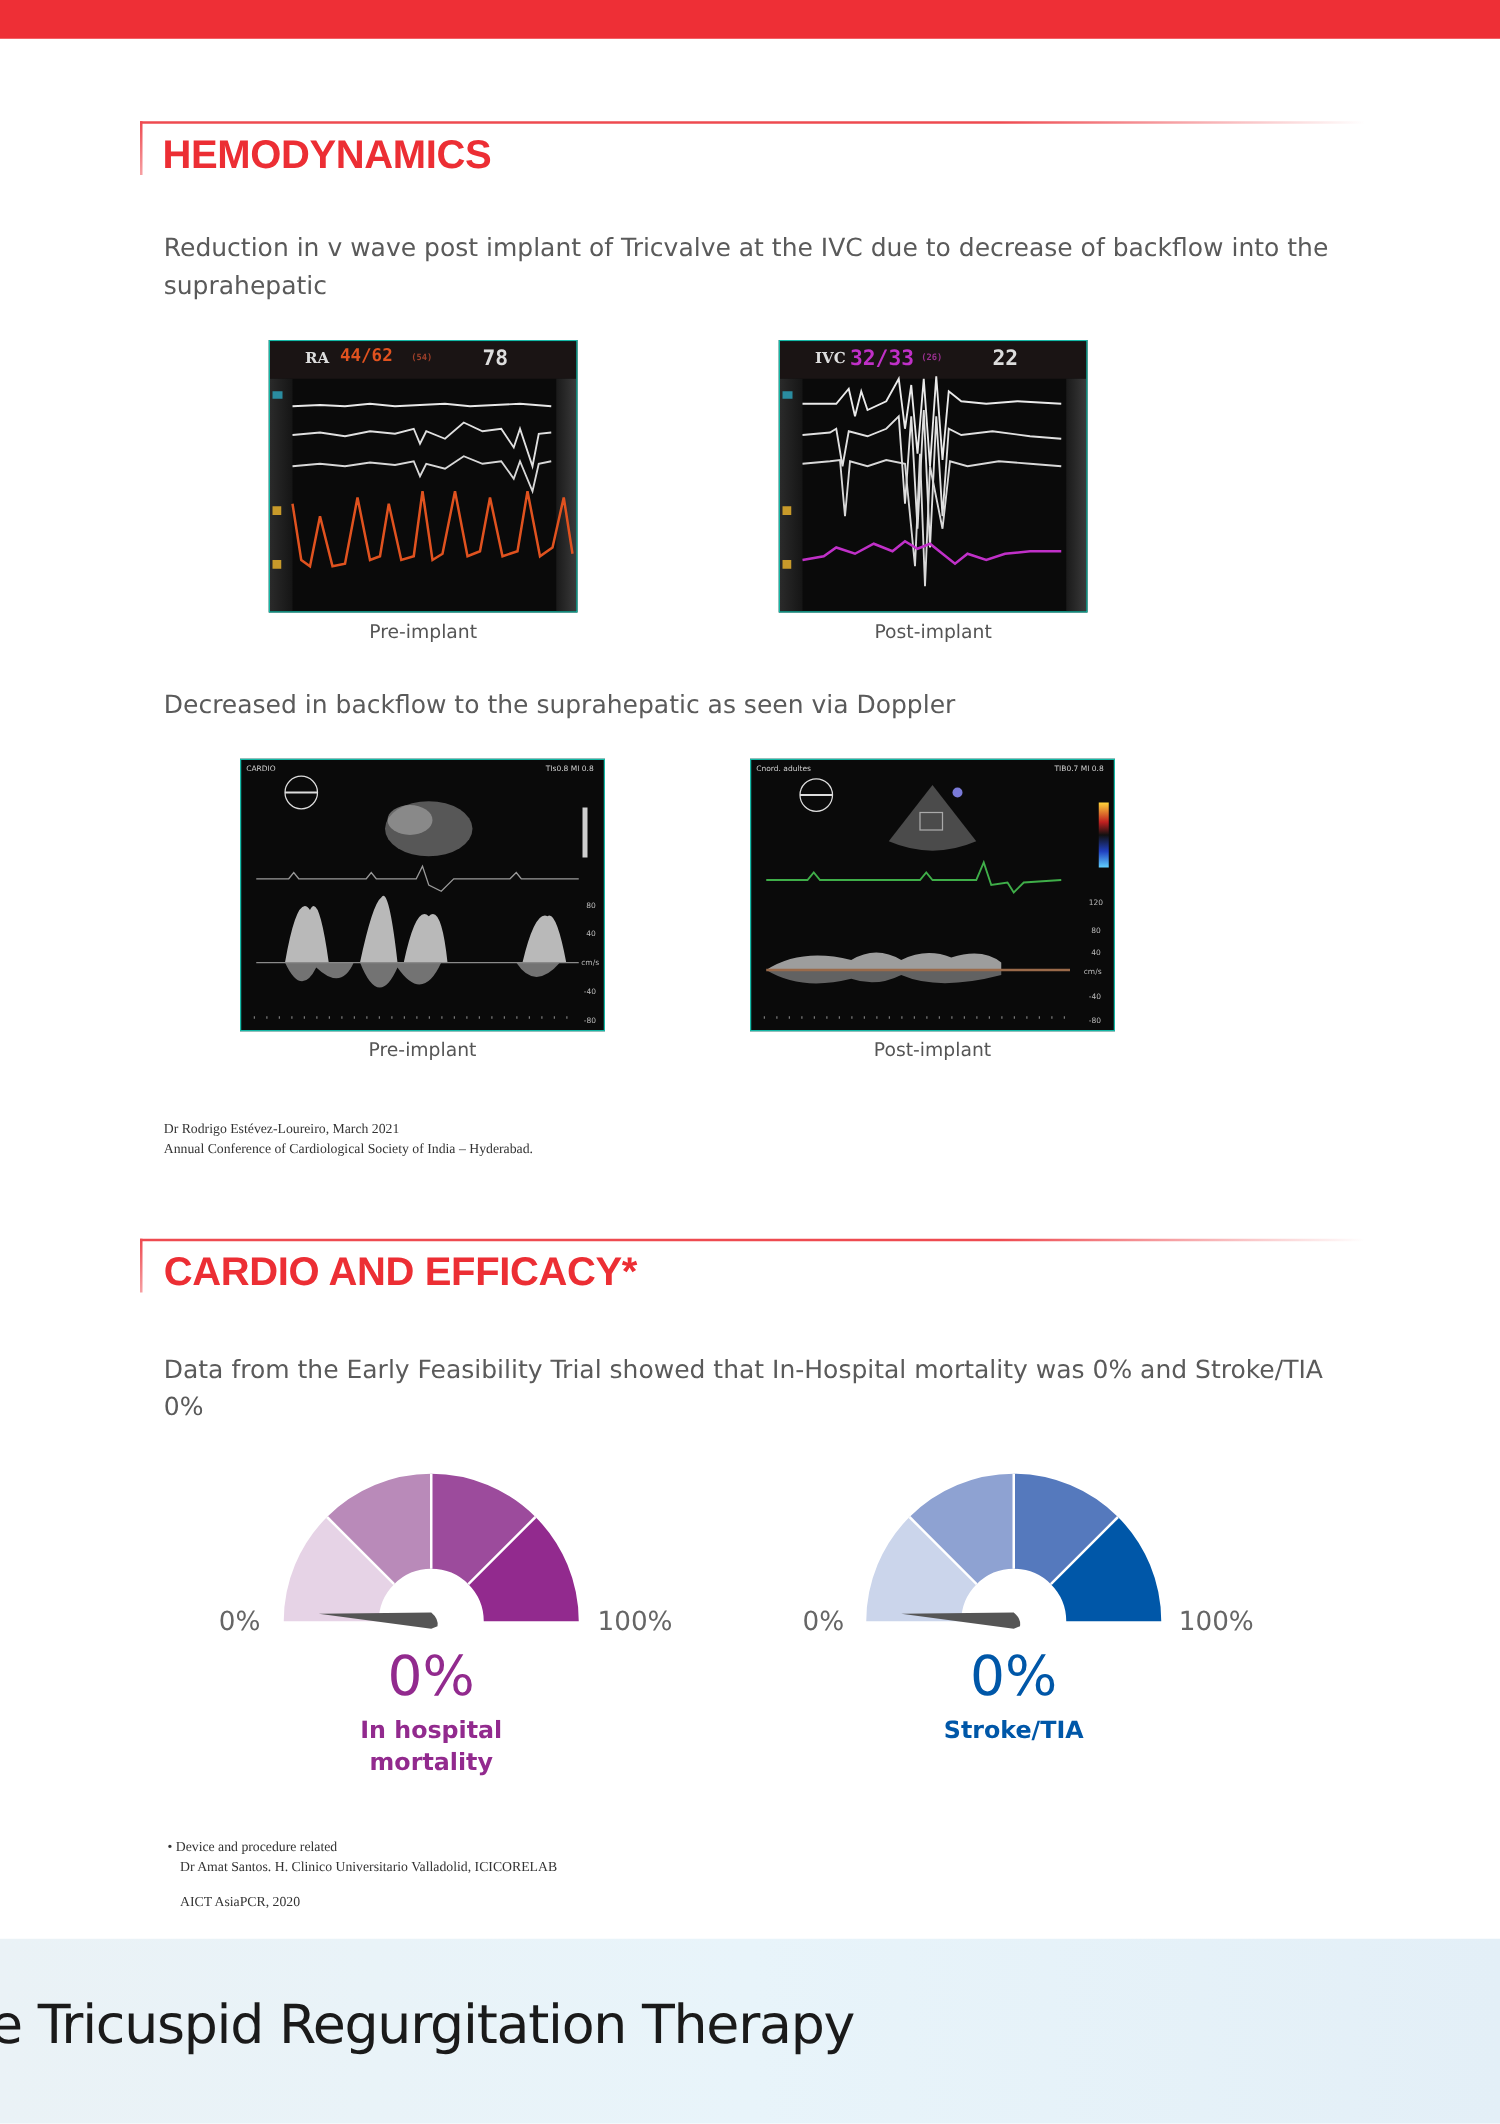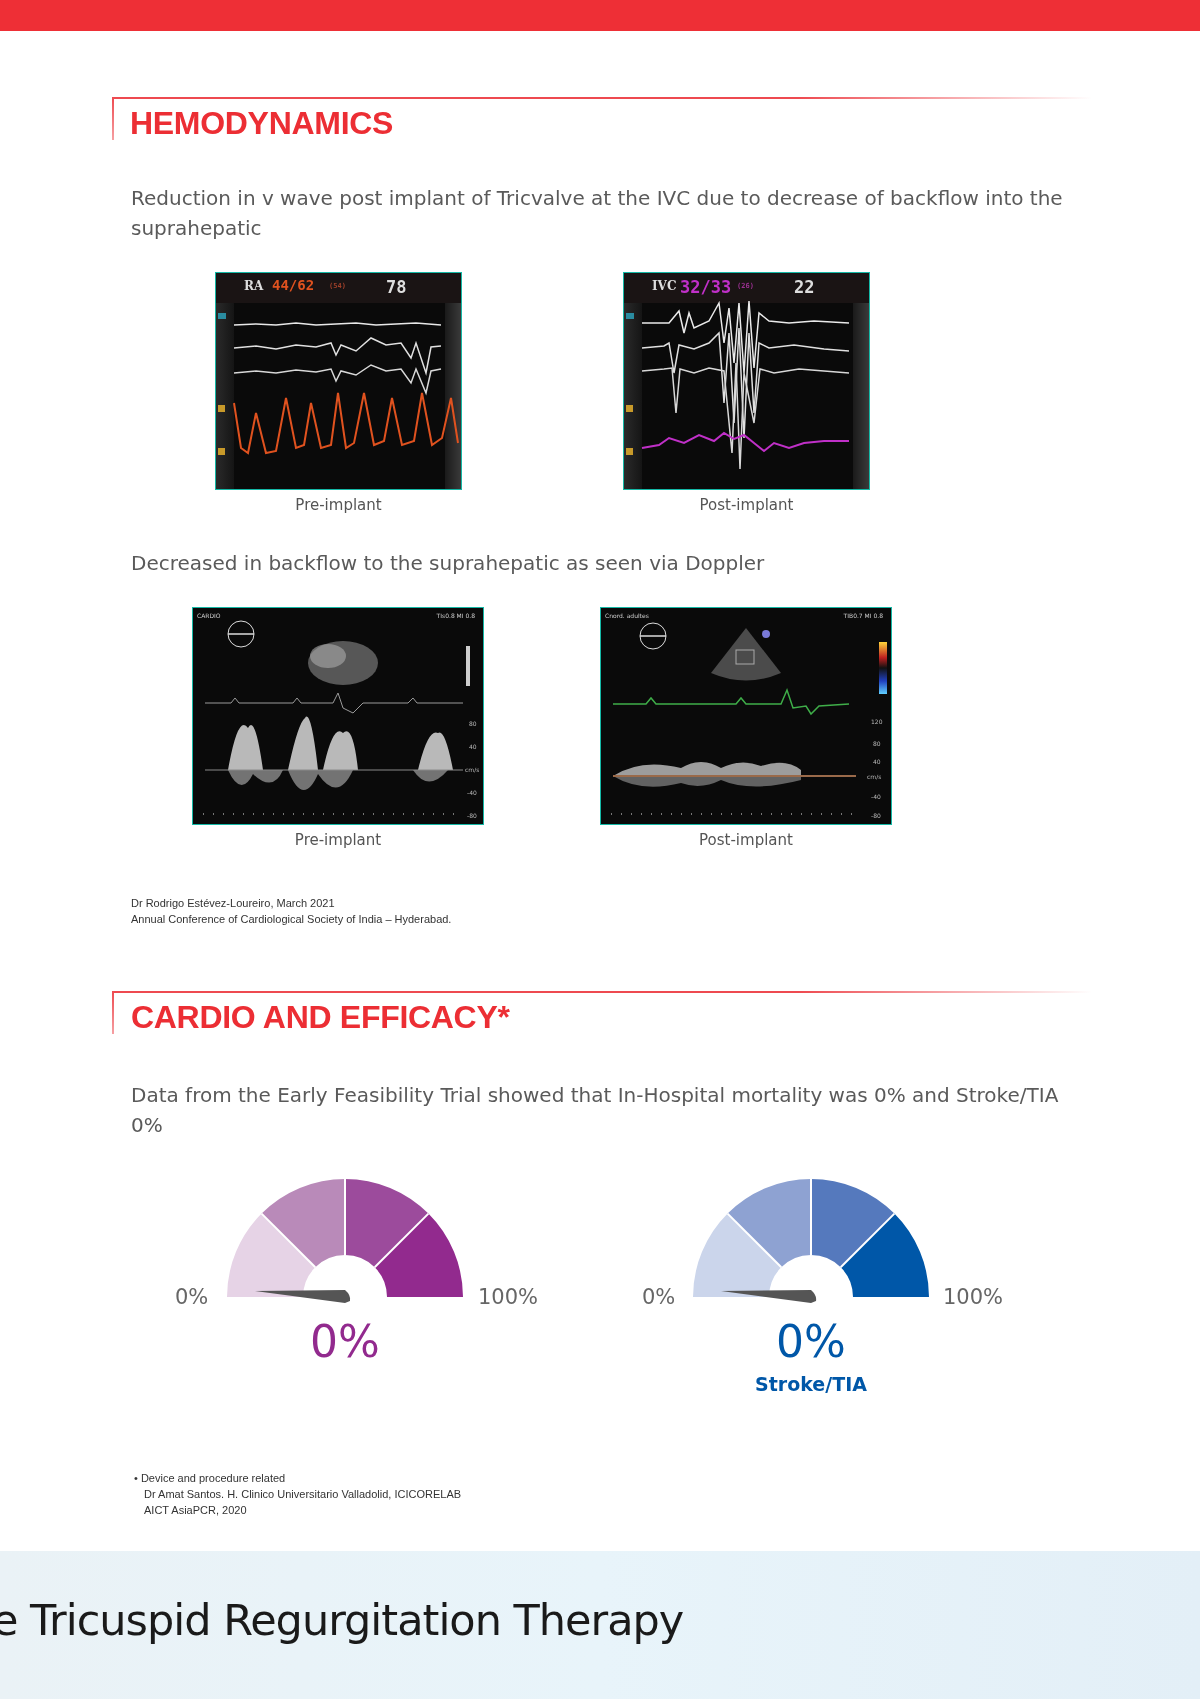--- a/index.html
+++ b/index.html
@@ -6,21 +6,21 @@
   body { width:1200px; height:1699px; position:relative; background:#ffffff; overflow:hidden; font-family:"DejaVu Sans", sans-serif; color:#555; }
   .top-bar { position:absolute; left:0; top:0; width:1200px; height:31px; background:#ee2f36; }
   .section-head { position:absolute; left:112px; width:980px; }
   .section-head .rule { position:absolute; left:0; top:0; width:980px; height:2px; background:linear-gradient(to right,#ee4a50 0%,#ee4a50 70%,rgba(238,74,80,0) 100%); }
   .section-head .tick { position:absolute; left:0; top:0; width:2px; height:43px; background:linear-gradient(to bottom,#ee4a50,#f6a0a3); }
   .section-head .title { position:absolute; left:18px; top:8px; font-family:"Liberation Sans", sans-serif; font-weight:bold; font-size:32px; color:#ec2e34; letter-spacing:-0.3px; white-space:nowrap; }
   .para { position:absolute; left:131px; font-family:"DejaVu Sans", sans-serif; font-size:20px; line-height:30px; color:#5a5a5a; width:940px; }
   .figure { position:absolute; }
   .figure .frame { position:absolute; left:0; top:0; background:#0a0a0a; border:1px solid #14b8a6; overflow:hidden; }
   .caption { position:absolute; font-size:15px; color:#555; text-align:center; font-family:"DejaVu Sans", sans-serif; }
-  .ref { position:absolute; left:131px; font-family:Liberation Sans, sans-serif; font-size:11px; line-height:16px; color:#333; }
+  .ref { position:absolute; left:131px; font-family:Liberation Serif, serif; font-size:11px; line-height:16px; color:#333; }
   .gauge { position:absolute; }
   .gauge .lbl-min, .gauge .lbl-max { position:absolute; font-family:"DejaVu Sans", sans-serif; font-size:21px; color:#666; }
   .gauge .value { position:absolute; width:240px; text-align:center; font-family:"DejaVu Sans", sans-serif; font-size:44px; }
   .gauge .name { position:absolute; width:240px; text-align:center; font-family:"DejaVu Sans", sans-serif; font-weight:bold; font-size:19px; line-height:26px; }
   .footer-band { position:absolute; left:0; top:1551px; width:1200px; height:148px; background:linear-gradient(to right,#eaf2f6 0%,#e8f4fa 50%,#e3eff7 100%); }
   .footer-band .tagline { position:absolute; left:-8px; top:44px; font-family:"DejaVu Sans", sans-serif; font-size:43px; color:#1a1a1a; white-space:nowrap; letter-spacing:-1px; }
   .mon-hdr { position:absolute; left:0; top:0; right:0; height:30px; background:#1a1414; }
   .mon-txt { position:absolute; font-family:"DejaVu Sans Mono", monospace; font-size:14px; font-weight:bold; }
   .side-l { position:absolute; left:0; top:30px; width:18px; bottom:0; background:linear-gradient(to right,#2a2a2a,#151515); }
   .side-r { position:absolute; right:0; top:30px; width:16px; bottom:0; background:linear-gradient(to left,#3a3a3a,#1a1a1a); }
@@ -183,20 +183,24 @@
       <path d="M83.4,-83.4 A118,118 0 0 1 118,0 L42,0 A42,42 0 0 0 29.7,-29.7 Z" fill="#922a8e"></path>
       <line x1="-83.4" y1="-83.4" x2="-29.7" y2="-29.7" stroke="#fff" stroke-width="2"></line>
       <line x1="0" y1="-118" x2="0" y2="-42" stroke="#fff" stroke-width="2"></line>
       <line x1="83.4" y1="-83.4" x2="29.7" y2="-29.7" stroke="#fff" stroke-width="2"></line>
       <path d="M-90,-6 L0,-7 Q6,-2 5,4 L0,6 Z" fill="#555"></path>
     </g>
   </svg>
   <div class="lbl-min" style="left:15px; top:115px;">0%</div>
   <div class="lbl-max" style="left:318px; top:115px;">100%</div>
   <div class="value" style="left:65px; top:146px; color:#922a8e;">0%</div>
+  <div class="name" style="left:65px; top:201px; color:#922a8e;">
+    <div>In hospital</div>
+    <div>mortality</div>
+  </div>
 </div>
 
 <div class="gauge" style="left:627px; top:1170px; width:400px; height:260px;">
   <svg width="400" height="150" style="position:absolute;left:0;top:0;">
     <g transform="translate(184,127)">
       <path d="M-118,0 A118,118 0 0 1 -83.4,-83.4 L-29.7,-29.7 A42,42 0 0 0 -42,0 Z" fill="#cbd5eb"></path>
       <path d="M-83.4,-83.4 A118,118 0 0 1 0,-118 L0,-42 A42,42 0 0 0 -29.7,-29.7 Z" fill="#8ea2d2"></path>
       <path d="M0,-118 A118,118 0 0 1 83.4,-83.4 L29.7,-29.7 A42,42 0 0 0 0,-42 Z" fill="#5579bd"></path>
       <path d="M83.4,-83.4 A118,118 0 0 1 118,0 L42,0 A42,42 0 0 0 29.7,-29.7 Z" fill="#0057a8"></path>
       <line x1="-83.4" y1="-83.4" x2="-29.7" y2="-29.7" stroke="#fff" stroke-width="2"></line>
@@ -210,18 +214,18 @@
   <div class="value" style="left:64px; top:146px; color:#0057a8;">0%</div>
   <div class="name" style="left:64px; top:201px; color:#0057a8;">
     <div>Stroke/TIA</div>
     <div></div>
   </div>
 </div>
 
 <div class="ref" style="top:1470px; left:134px;">
   <div>• Device and procedure related</div>
   <div style="padding-left:10px;">Dr Amat Santos. H. Clinico Universitario Valladolid, ICICORELAB</div>
-  <div style="padding-left:10px;">AICT AsiaPCR, 2020</div>
+  <div style="padding-left:10px;margin-top:12px;">AICT AsiaPCR, 2020</div>
 </div>
 
 <div class="footer-band">
   <div class="tagline">e Tricuspid Regurgitation Therapy</div>
 </div>
 
 </body></html>

